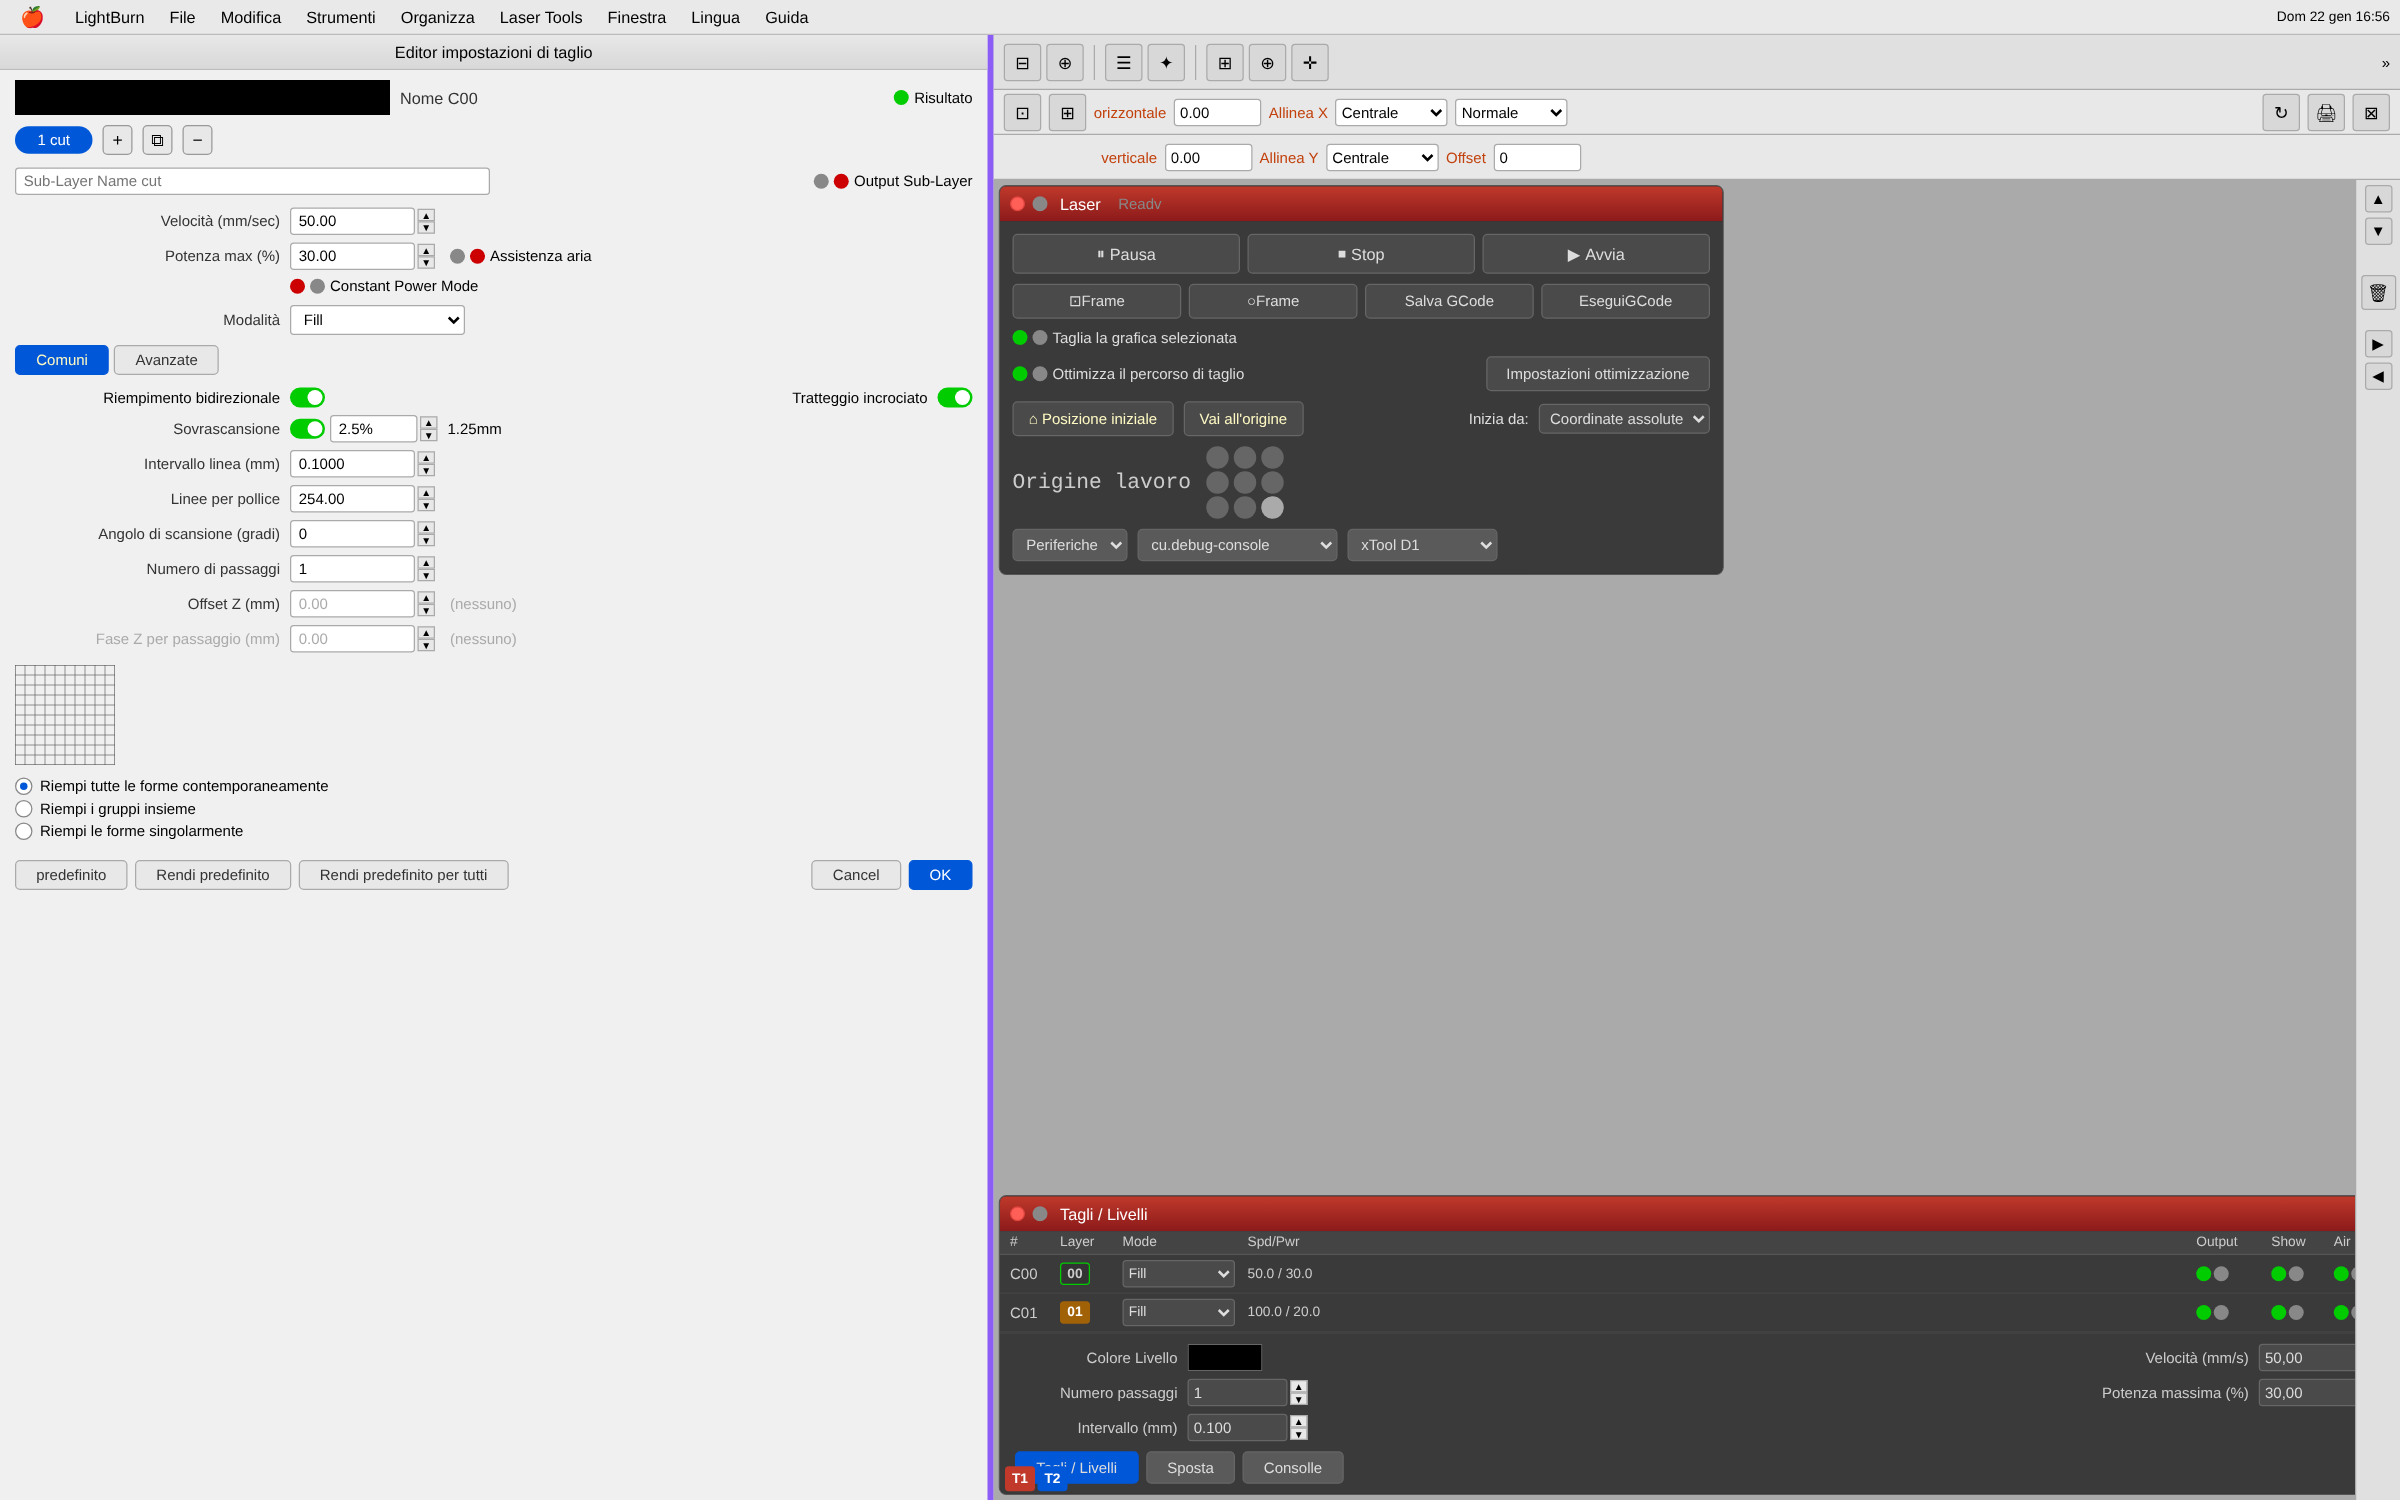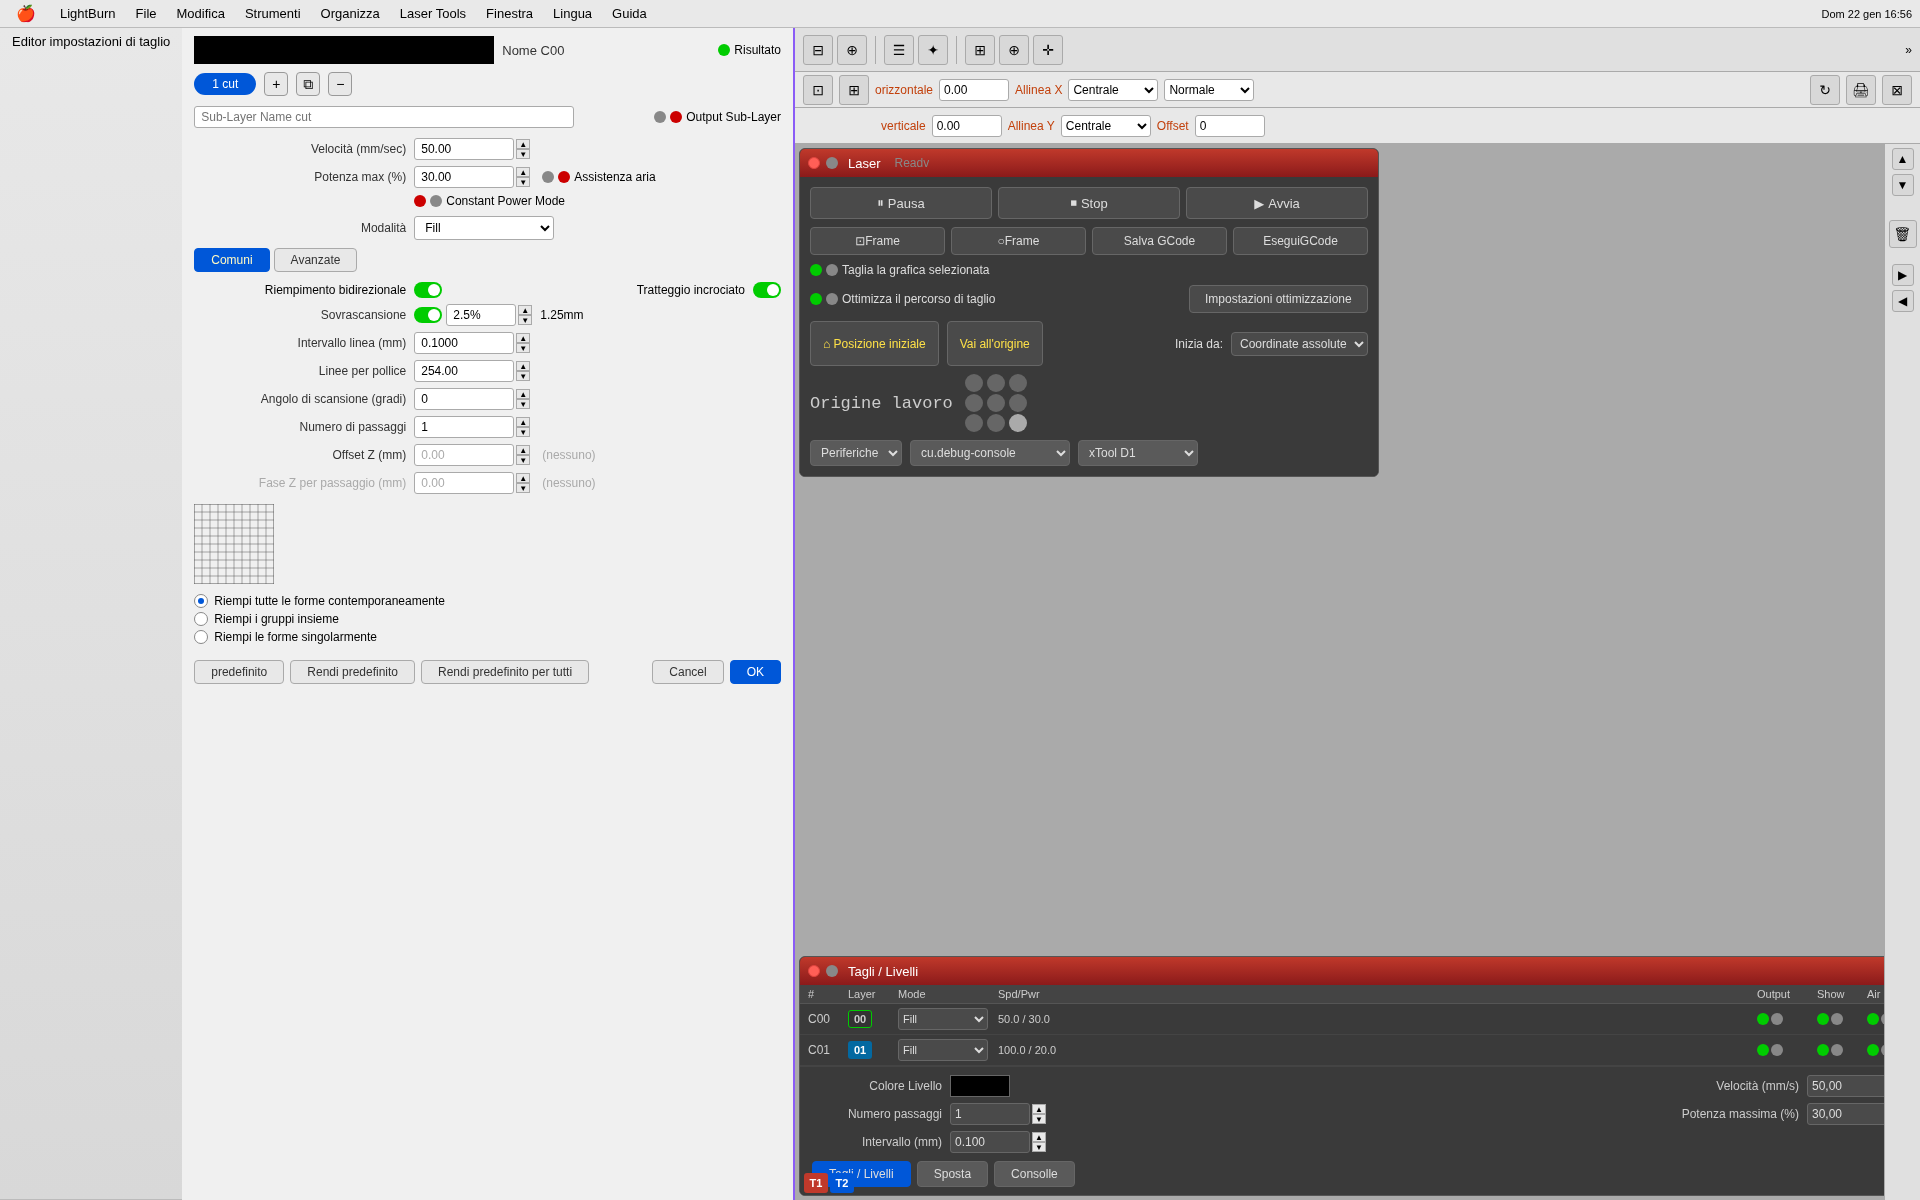--- a/index.html
+++ b/index.html
@@ -46,22 +46,23 @@
     .main-container {
       display: flex;
       margin-top: 28px;
       height: calc(1200px - 28px);
     }
 
     
     .editor-panel {
       width: 795px;
       background: #f0f0f0;
-      border-right: 2px solid #8b5cf6;
-      display: flex;
+      border-right: 5px solid #8b5cf6;
+      display: flex;
+      flex-direction: column;
       overflow: hidden;
     }
 
     .editor-titlebar {
       background: linear-gradient(to bottom, #e8e8e8, #d8d8d8);
       padding: 6px 12px;
       text-align: center;
       font-size: 13px;
       font-weight: 500;
       border-bottom: 1px solid #bbb;
@@ -423,25 +424,25 @@
       font-size: 12px;
     }
 
     .laser-pos-row {
       display: flex;
       gap: 8px;
       margin-bottom: 8px;
       align-items: center;
     }
     .laser-pos-btn {
-      height: 45px;
+      height: 28px;
       padding: 0 12px;
       border: 1px solid #666;
       background: #4a4a4a;
-      color: #fde047;
+      color: #fef9c3;
       border-radius: 4px;
       cursor: pointer;
       font-size: 12px;
     }
     .laser-origin-label {
       color: #ddd; font-size: 12px;
       margin-left: auto;
     }
     .laser-origin-select {
       height: 24px;
@@ -547,21 +548,21 @@
     }
     .layer-badge {
       width: 24px; height: 18px;
       border-radius: 3px;
       display: flex; align-items: center; justify-content: center;
       color: white;
       font-size: 11px;
       font-weight: bold;
     }
     .layer-00 { background: #333; border: 1px solid #00cc00; color: #ccc; }
-    .layer-01 { background: #0369a1; color: white; }
+    .layer-01 { background: #a16207; color: white; }
 
     .mode-select {
       height: 22px;
       border: 1px solid #666;
       background: #4a4a4a;
       color: #ddd;
       border-radius: 3px;
       font-size: 11px;
       width: 90px;
     }

